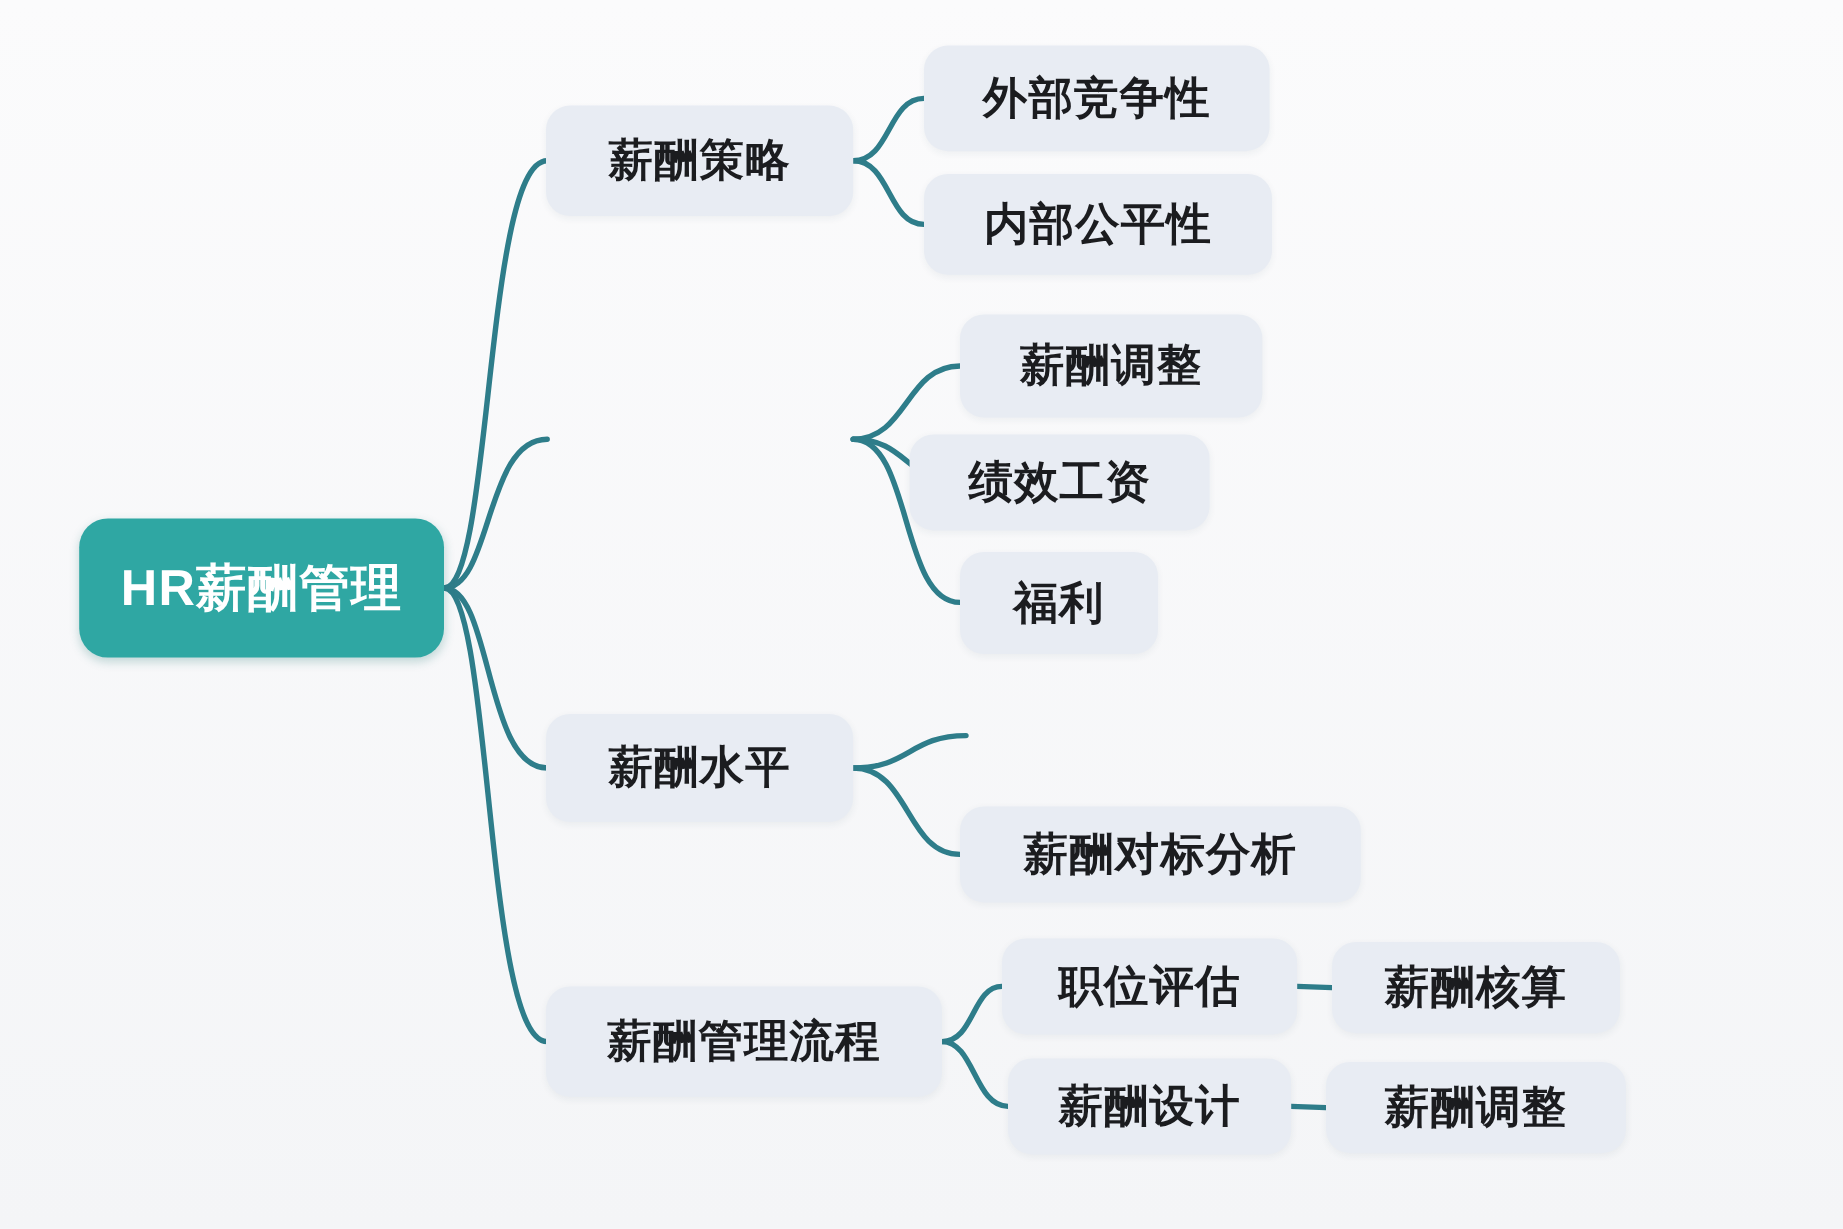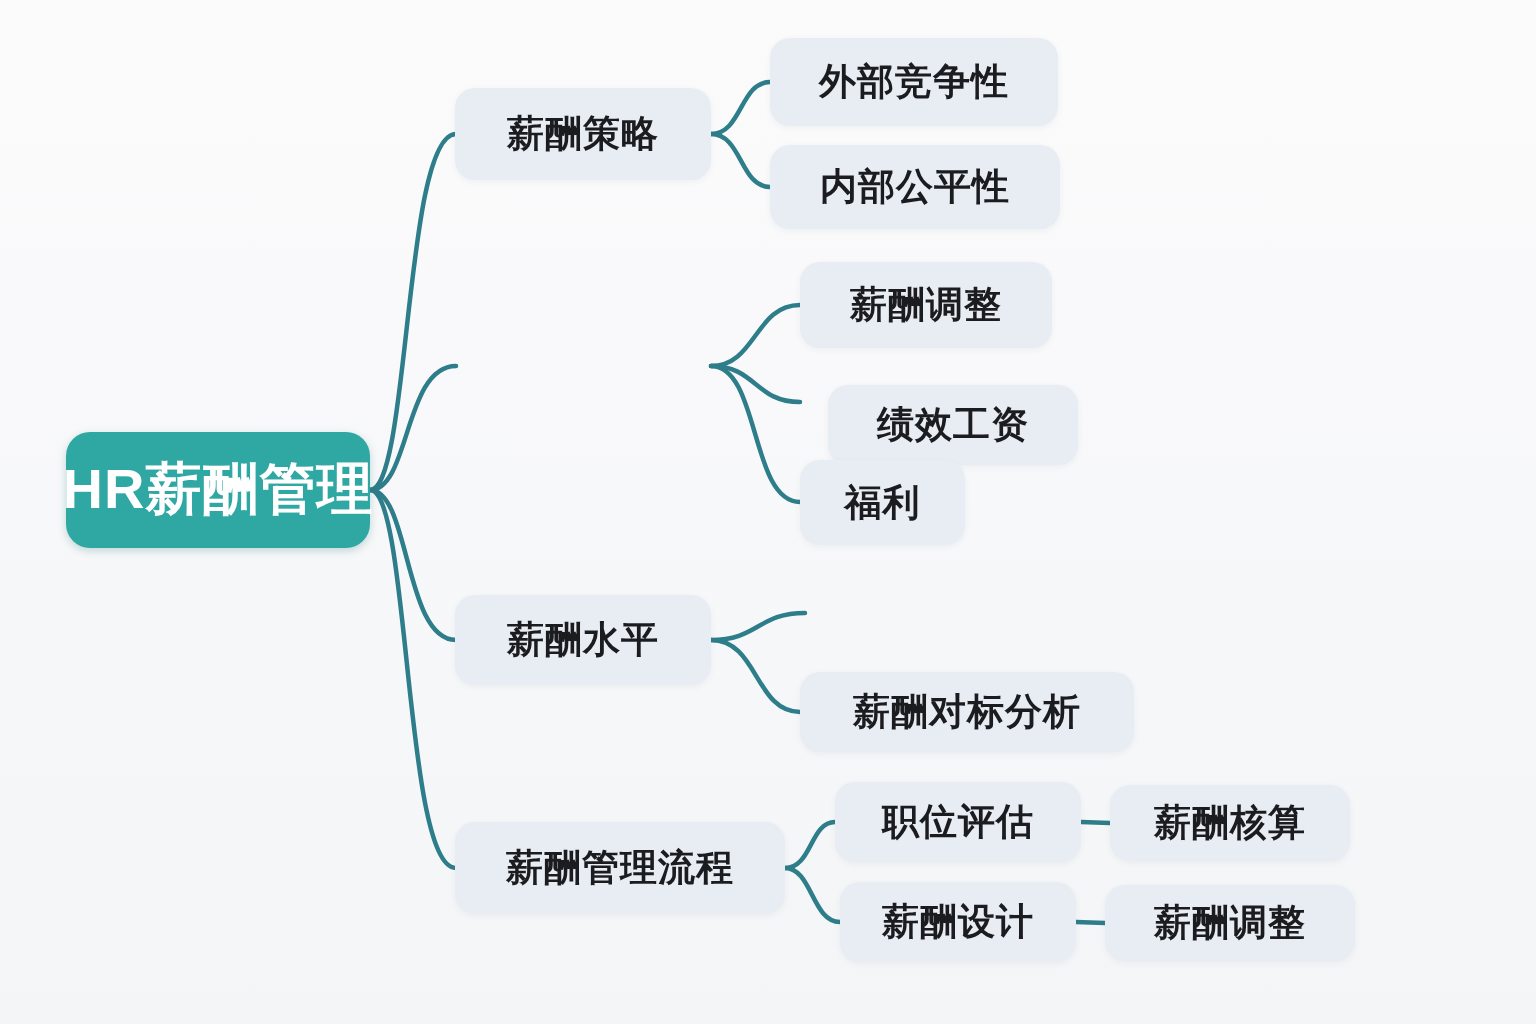--- a/index.html
+++ b/index.html
@@ -41,21 +41,21 @@
     letter-spacing: 1px;
     box-shadow: 0 2px 6px rgba(40,60,90,0.06);
     white-space: nowrap;
     cursor: default;
     user-select: none;
   }
   .node.root {
     background: #2fa7a3;
     color: #ffffff;
     border-radius: 24px;
-    font-size: 56px;
+    font-size: 42px;
     box-shadow: 0 3px 8px rgba(30,120,115,0.25);
   }
 </style>
 </head>
 <body>
 
 <div class="canvas">
 
   <svg class="connectors" viewBox="0 0 1536 1024" aria-hidden="true">
 
@@ -89,21 +89,21 @@
   <div class="node" style="left:455px; top:595px; width:256px; height:90px;">薪酬水平</div>
 
   <div class="node" style="left:455px; top:822px; width:330px; height:92px;">薪酬管理流程</div>
 
   <div class="node" style="left:770px; top:38px; width:288px; height:88px;">外部竞争性</div>
 
   <div class="node" style="left:770px; top:145px; width:290px; height:84px;">内部公平性</div>
 
   <div class="node" style="left:800px; top:262px; width:252px; height:86px;">薪酬调整</div>
 
-  <div class="node" style="left:828px; top:362px; width:250px; height:80px;margin-top:23px;">绩效工资</div>
+  <div class="node" style="left:758px; top:362px; width:250px; height:80px;">绩效工资</div>
 
   <div class="node" style="left:800px; top:460px; width:165px; height:85px;text-align:center;">福利</div>
 
 
   <div class="node" style="left:800px; top:672px; width:334px; height:80px;">薪酬对标分析</div>
 
   <div class="node" style="left:835px; top:782px; width:246px; height:80px;">职位评估</div>
 
   <div class="node" style="left:840px; top:882px; width:236px; height:80px;">薪酬设计</div>
 

